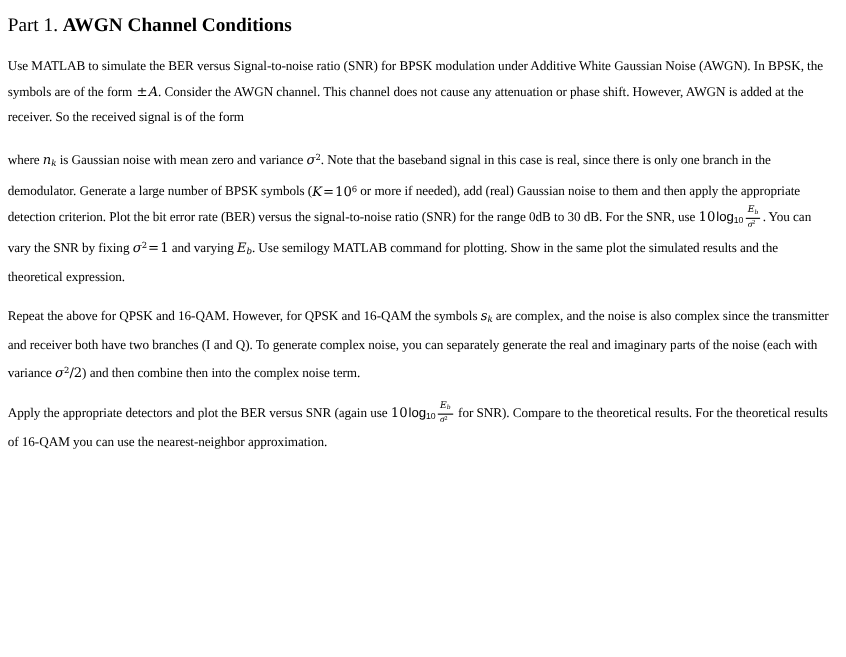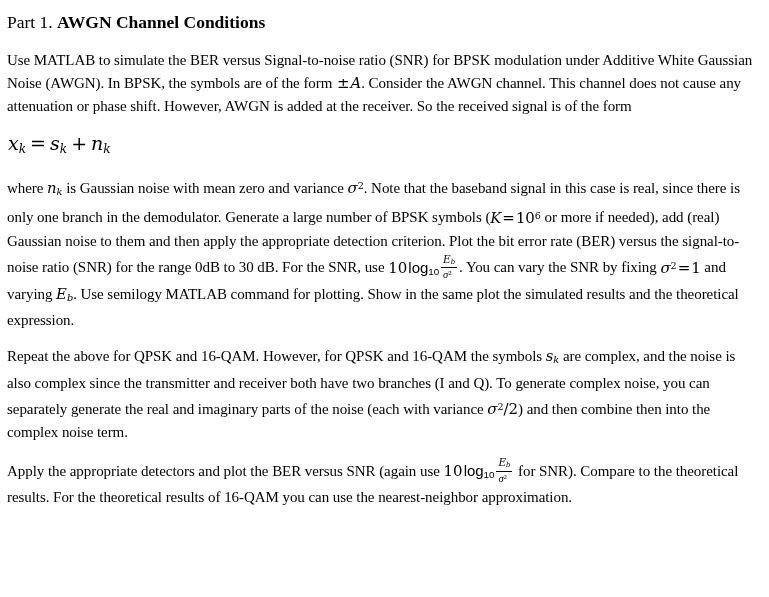--- a/index.html
+++ b/index.html
@@ -28,21 +28,21 @@
   .heading {
     font-size: 17.5px;
     line-height: 26px;
     margin: 0 0 14px 0;
     white-space: nowrap;
   }
   .heading .lead { font-weight: normal; }
   .heading .bold { font-weight: bold; }
 
   p.para {
-    font-size: 15px;
+    font-size: 12px;
     line-height: 23.2px;
     margin: 0 0 13px 0;
     text-align: left;
     letter-spacing: -0.06px;
   }
 
   .eqline {
     font-size: 18px;
     line-height: 23px;
     margin: 0 0 13px 0;
@@ -143,23 +143,20 @@
 <div id="page">
   <div class="content">
 
     <div class="heading">
       <span class="lead">Part 1.</span>
       <span class="bold">AWGN Channel Conditions</span>
     </div>
 
     <p class="para"><span>Use MATLAB to simulate the BER versus Signal-to-noise ratio (SNR) for BPSK modulation under Additive White Gaussian Noise (AWGN). In BPSK, the symbols are of the form </span><span class="nowrap"><span class="op">±</span><span class="mi">A</span></span><span>. Consider the AWGN channel. This channel does not cause any attenuation or phase shift. However, AWGN is added at the receiver. So the received signal is of the form</span></p>
 
-    <div class="eqline">
-      <span class="eqbig"><span>x</span><sub>k</sub><span class="eqop">=</span><span>s</span><sub>k</sub><span class="eqop">+</span><span>n</span><sub>k</sub></span>
-    </div>
 
     <p class="para"><span>where </span><span class="nowrap"><span class="mi">n</span><sub class="sb">k</sub></span><span> is Gaussian noise with mean zero and variance </span><span class="nowrap"><span class="sigma">σ</span><sup class="sp">2</sup></span><span>. Note that the baseband signal in this case is real, since there is only one branch in the demodulator. Generate a large number of BPSK symbols (</span><span class="nowrap"><span class="mi">K</span><span class="op">=</span><span class="mn">10</span><sup class="sp">6</sup></span><span> or more if needed), add (real) Gaussian noise to them and then apply the appropriate detection criterion. Plot the bit error rate (BER) versus the signal-to-noise ratio (SNR) for the range 0dB to 30 dB. For the SNR, use </span><span class="nowrap"><span class="mn">10</span> <span class="logtxt"><span>log</span><sub>10</sub></span><span class="frac"><span class="num"><span>E</span><sub>b</sub></span><span class="den"><span>σ</span><sup>2</sup></span></span></span><span>. You can vary the SNR by fixing </span><span class="nowrap"><span class="sigma">σ</span><sup class="sp">2</sup><span class="op">=</span><span class="mn">1</span></span><span> and varying </span><span class="nowrap"><span class="mi">E</span><sub class="sb">b</sub></span><span>. Use semilogy MATLAB command for plotting. Show in the same plot the simulated results and the theoretical expression.</span></p>
 
     <p class="para"><span>Repeat the above for QPSK and 16-QAM. However, for QPSK and 16-QAM the symbols </span><span class="nowrap"><span class="mi">s</span><sub class="sb">k</sub></span><span> are complex, and the noise is also complex since the transmitter and receiver both have two branches (I and Q). To generate complex noise, you can separately generate the real and imaginary parts of the noise (each with variance </span><span class="nowrap"><span class="sigma">σ</span><sup class="sp">2</sup><span class="mn">/2</span></span><span>) and then combine then into the complex noise term.</span></p>
 
     <p class="para"><span>Apply the appropriate detectors and plot the BER versus SNR (again use </span><span class="nowrap"><span class="mn">10</span> <span class="logtxt"><span>log</span><sub>10</sub></span><span class="frac"><span class="num"><span>E</span><sub>b</sub></span><span class="den"><span>σ</span><sup>2</sup></span></span></span><span> for SNR). Compare to the theoretical results. For the theoretical results of 16-QAM you can use the nearest-neighbor approximation.</span></p>
 
   </div>
 </div>
 

